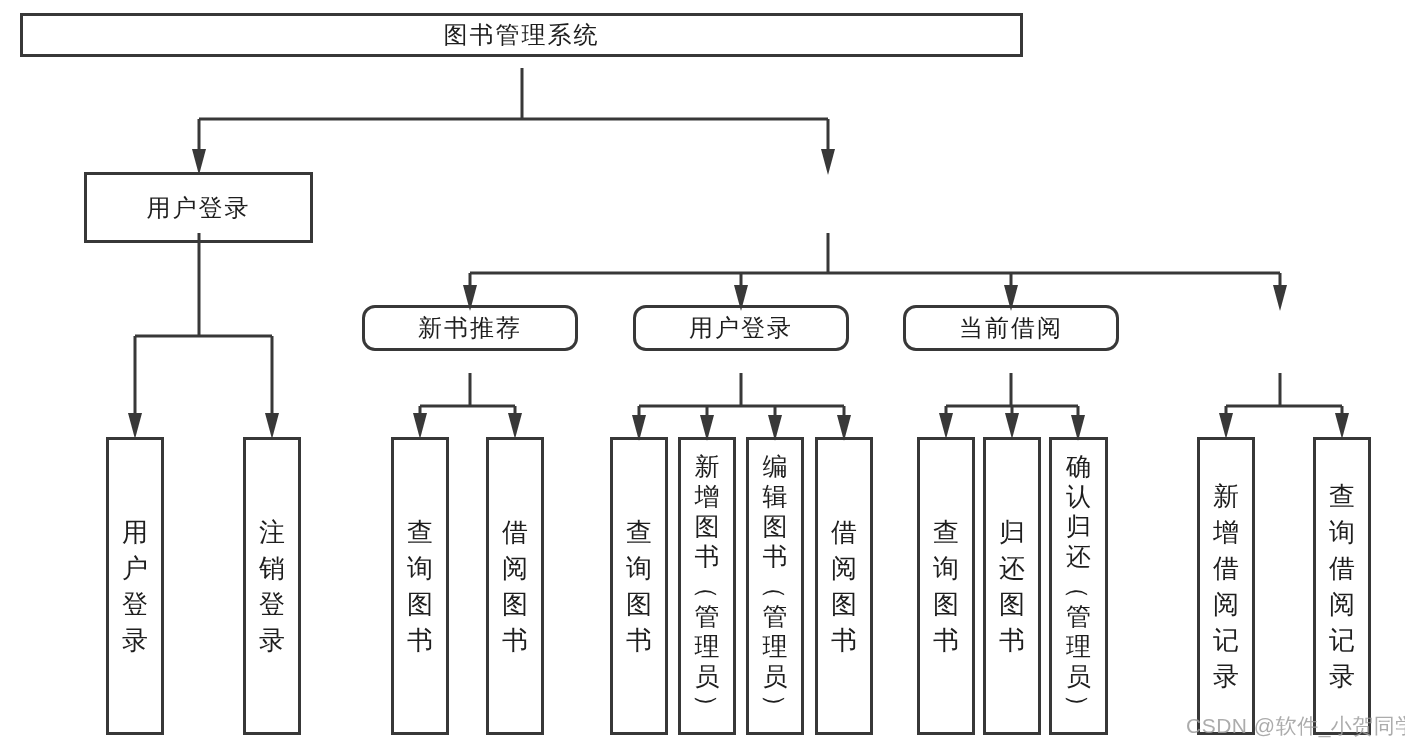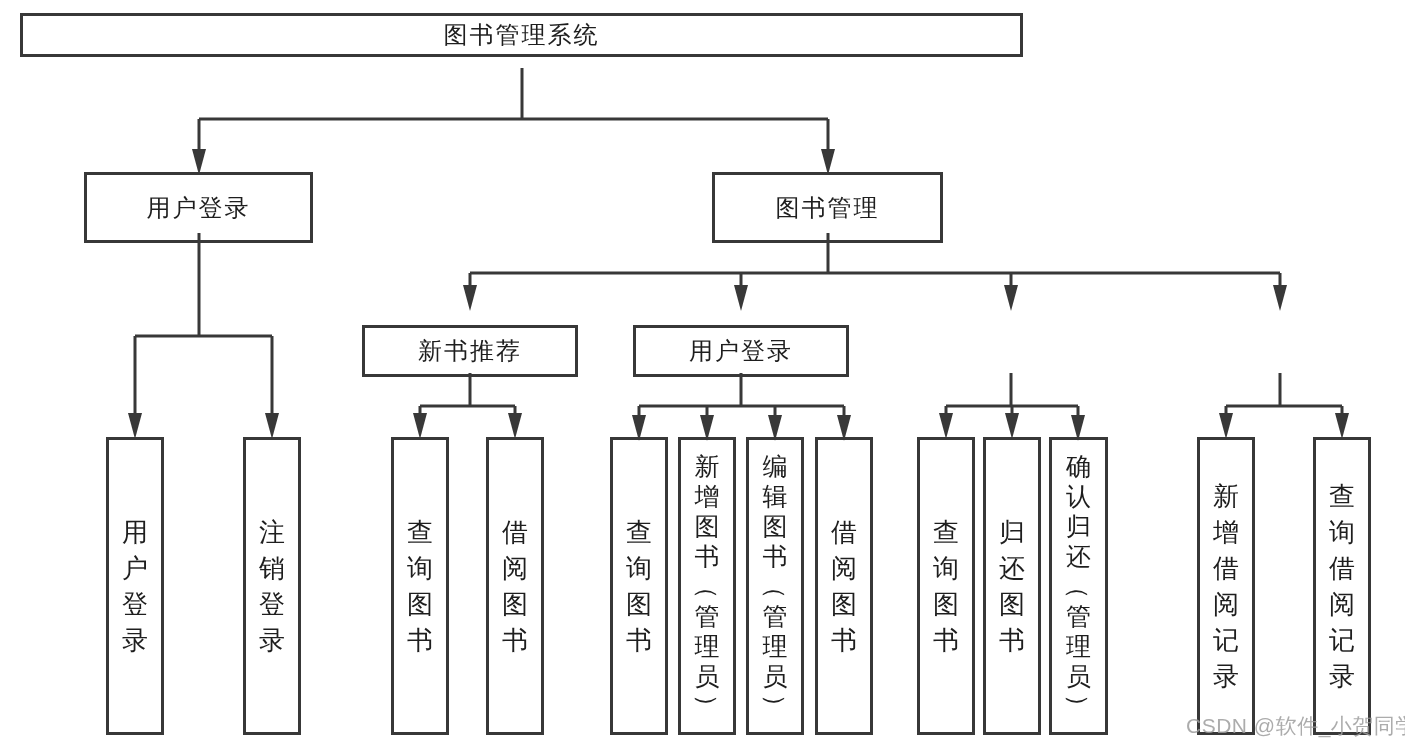--- a/index.html
+++ b/index.html
@@ -34,21 +34,21 @@
     color: #1e1e1e;
     z-index: 2;
   }
   .h-label {
     font-size: 24px;
     letter-spacing: 2px;
     white-space: nowrap;
   }
   .root { left: 20px; top: 13px; width: 1003px; height: 44px; }
   .lvl2 { top: 172px; width: 229px; height: 71px; }
-  .lvl3 { top: 325px; width: 216px; height: 52px; }
+  .lvl3 { top: 305px; width: 216px; height: 46px; border-radius: 13px; }
   .lvl4 { top: 437px; width: 58px; height: 298px; }
   .vlabel {
     display: flex;
     flex-direction: column;
     align-items: center;
     justify-content: center;
     gap: 10px;
     font-size: 26px;
     line-height: 1;
     width: 100%;
@@ -113,29 +113,29 @@
       </g>
   </svg>
 
   <div class="box root">
     <span class="h-label">图书管理系统</span>
   </div>
 
   <div class="box lvl2" style="left:84px">
     <span class="h-label">用户登录</span>
   </div>
-  <div class="box lvl2" style="left:712px;width:231px">
-    <span class="h-label">图书管理</span>
-  </div>
 
   <div class="box lvl3" style="left:362px">
     <span class="h-label">新书推荐</span>
   </div>
   <div class="box lvl3" style="left:633px">
     <span class="h-label">用户登录</span>
+  </div>
+  <div class="box lvl3" style="left:903px">
+    <span class="h-label">当前借阅</span>
   </div>
 
   <div class="box lvl4" style="left:106px">
     <span class="vlabel">
         <span>用</span>
         <span>户</span>
         <span>登</span>
         <span>录</span>
       </span>
   </div>

